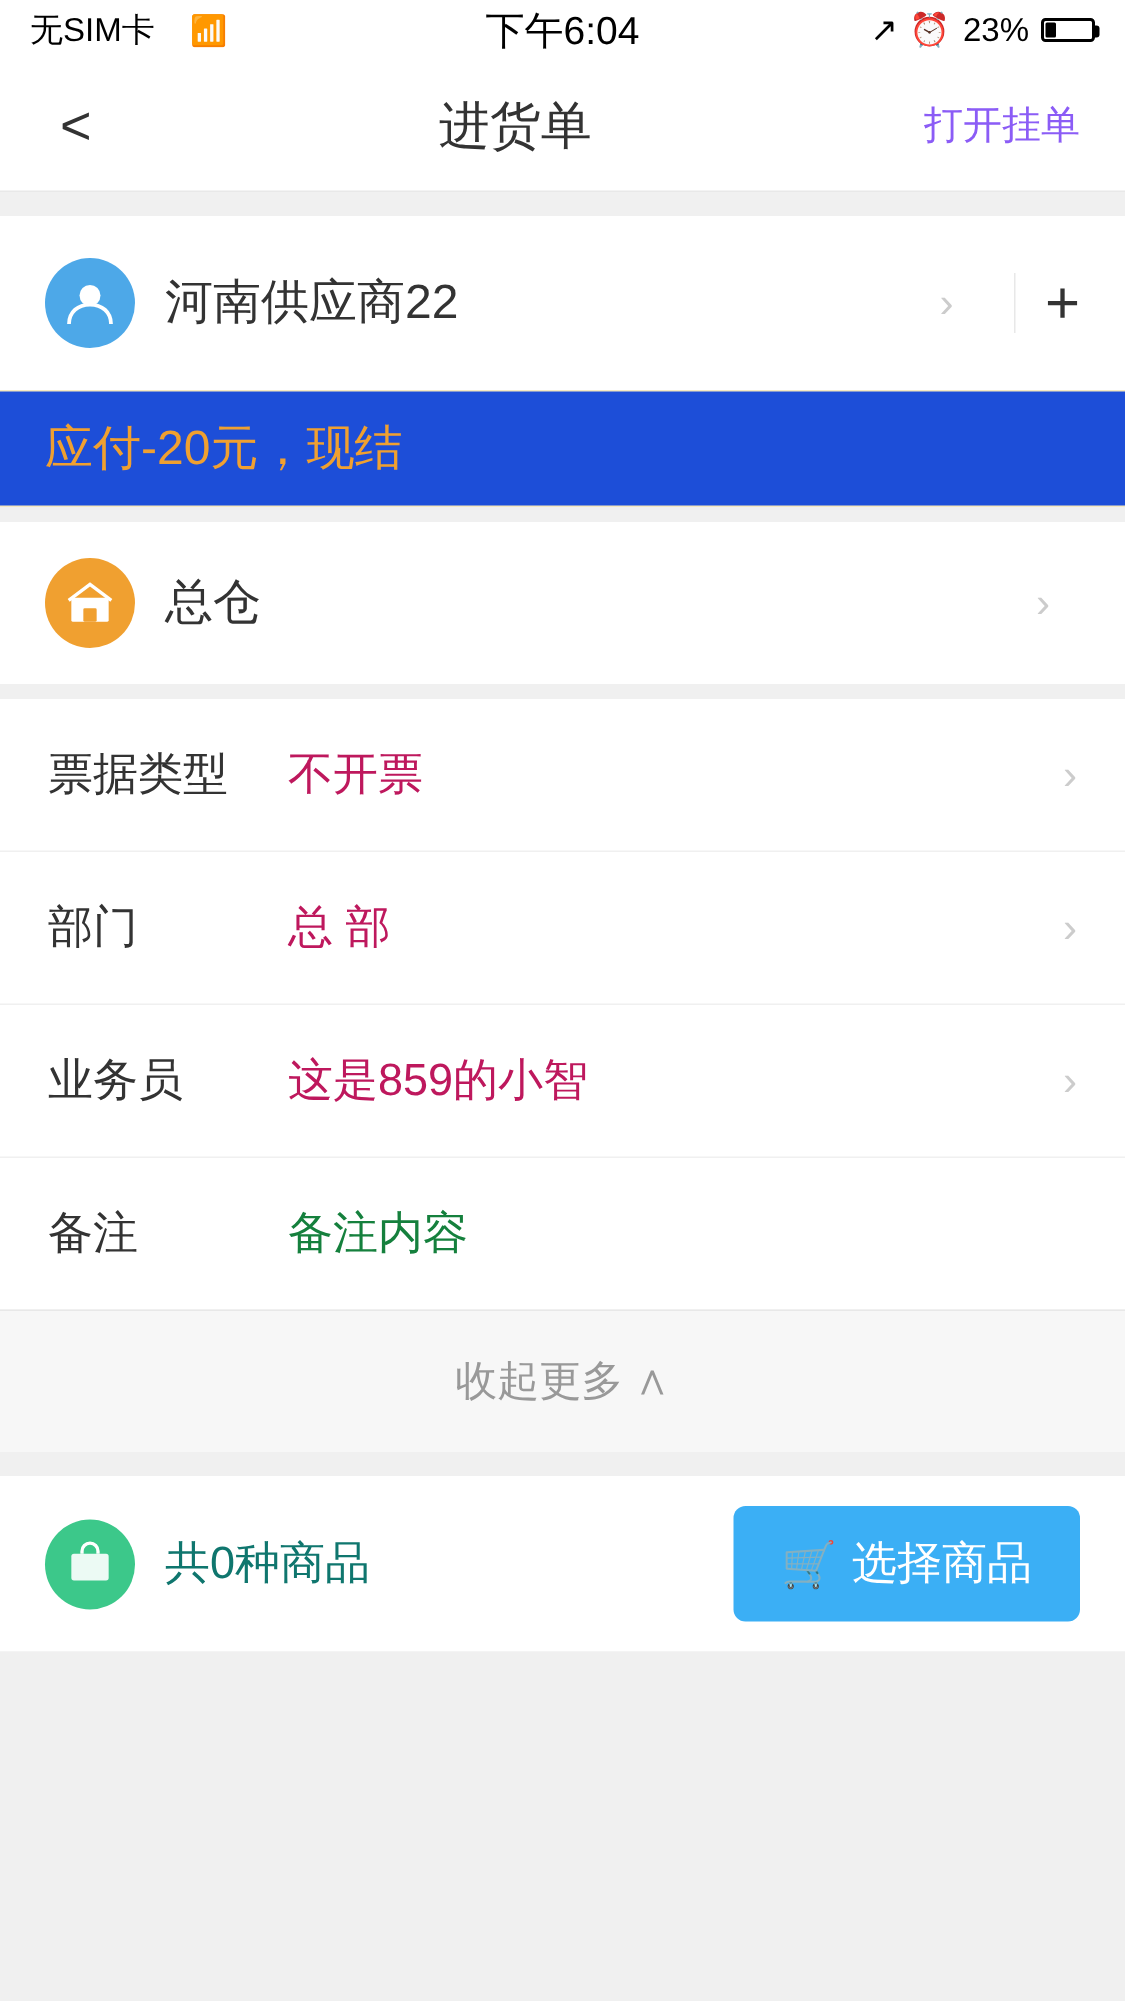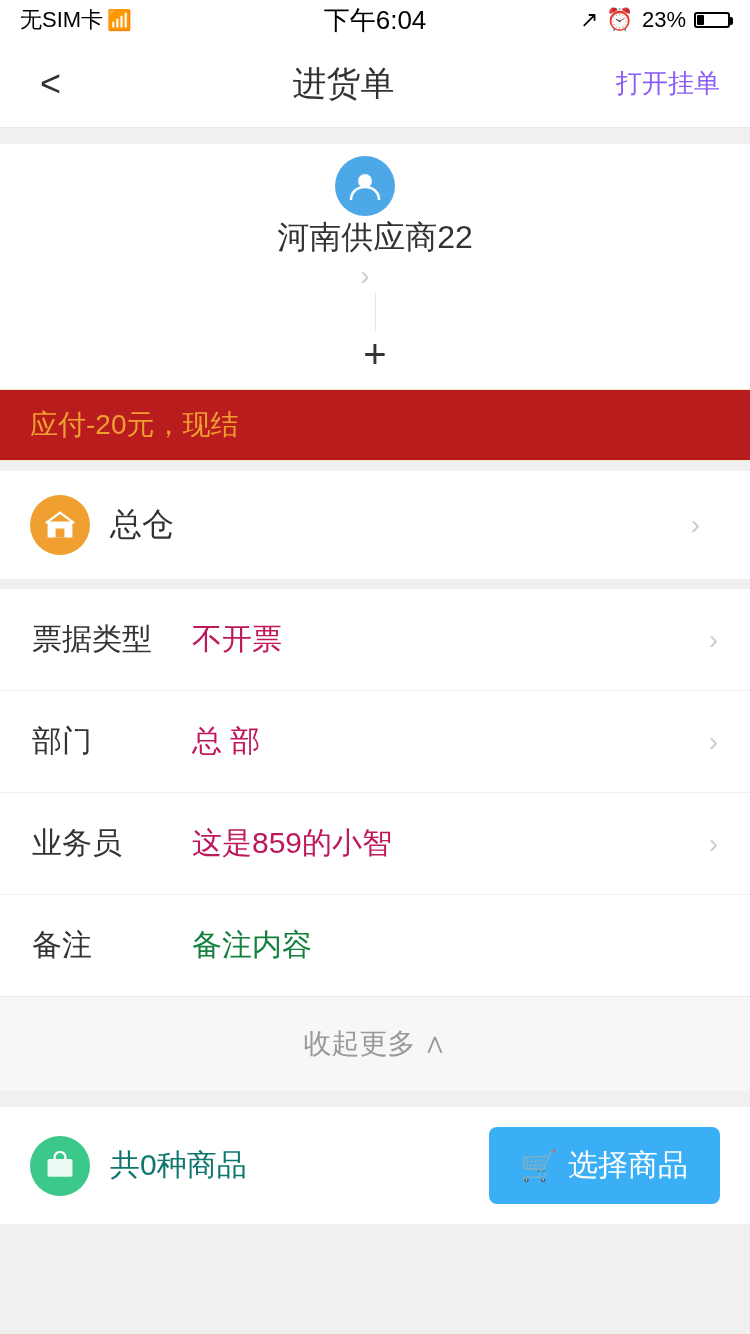--- a/index.html
+++ b/index.html
@@ -17,21 +17,21 @@
       width: 750px;
       height: 40px;
       background: #fff;
       display: flex;
       align-items: center;
       justify-content: space-between;
       padding: 0 20px;
       font-size: 22px;
       color: #000;
     }
-    .status-left { display: flex; align-items: center; gap: 4px; }
+    .status-left { display: flex; align-items: center; gap: 24px; }
     .status-center { font-size: 26px; font-weight: 500; position: absolute; left: 50%; transform: translateX(-50%); }
     .status-right { display: flex; align-items: center; gap: 8px; }
     .wifi-icon { font-size: 20px; }
     .battery-bar {
       display: inline-block;
       width: 36px; height: 16px;
       border: 2px solid #000;
       border-radius: 3px;
       position: relative;
     }
@@ -87,23 +87,22 @@
 
     
     .content-section {
       background: #fff;
     }
 
     
     .supplier-row {
       display: flex;
       align-items: center;
-      padding: 12px 30px;
-      background: #fff;
-      flex-direction: column;
+      padding: 28px 30px;
+      background: #fff;
     }
     .supplier-avatar {
       width: 60px; height: 60px;
       border-radius: 50%;
       background: #4da8e8;
       display: flex; align-items: center; justify-content: center;
       margin-right: 20px;
       flex-shrink: 0;
     }
     .supplier-avatar svg { width: 36px; height: 36px; }
@@ -124,23 +123,23 @@
       margin: 0 20px;
     }
     .add-icon {
       font-size: 40px;
       color: #333;
       cursor: pointer;
     }
 
     
     .notice-banner {
-      background: #b91c1c;
+      background: #1d4ed8;
       padding: 16px 30px;
-      font-size: 28px;
+      font-size: 32px;
       color: #f0a030;
       border-top: 1px solid #f5e8c0;
       border-bottom: 1px solid #f5e8c0;
     }
 
     
     .warehouse-row {
       display: flex;
       align-items: center;
       padding: 24px 30px;

